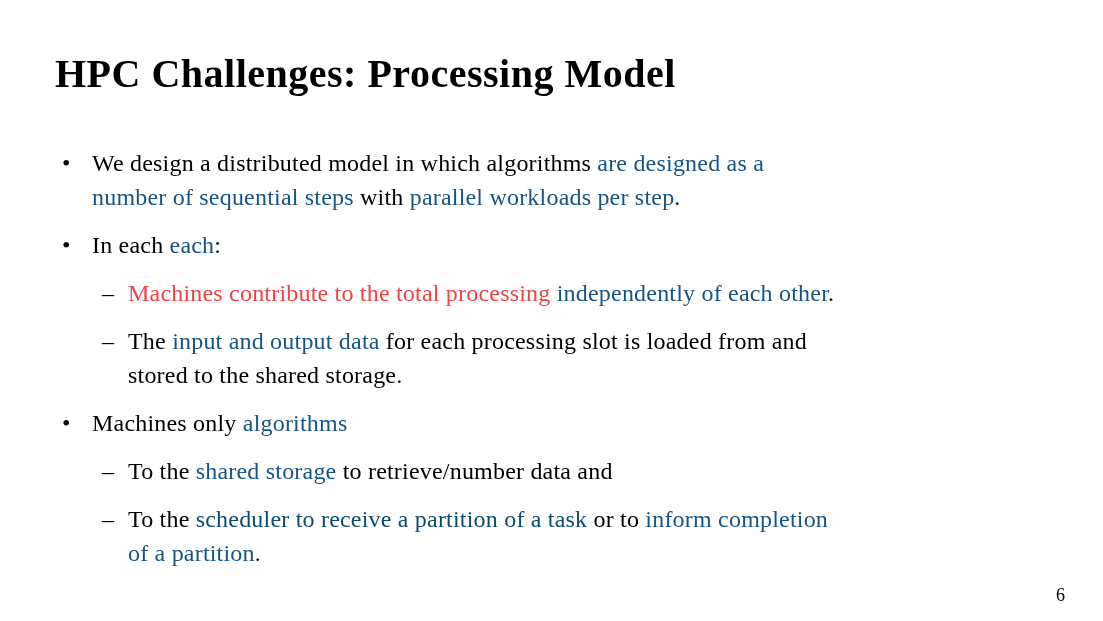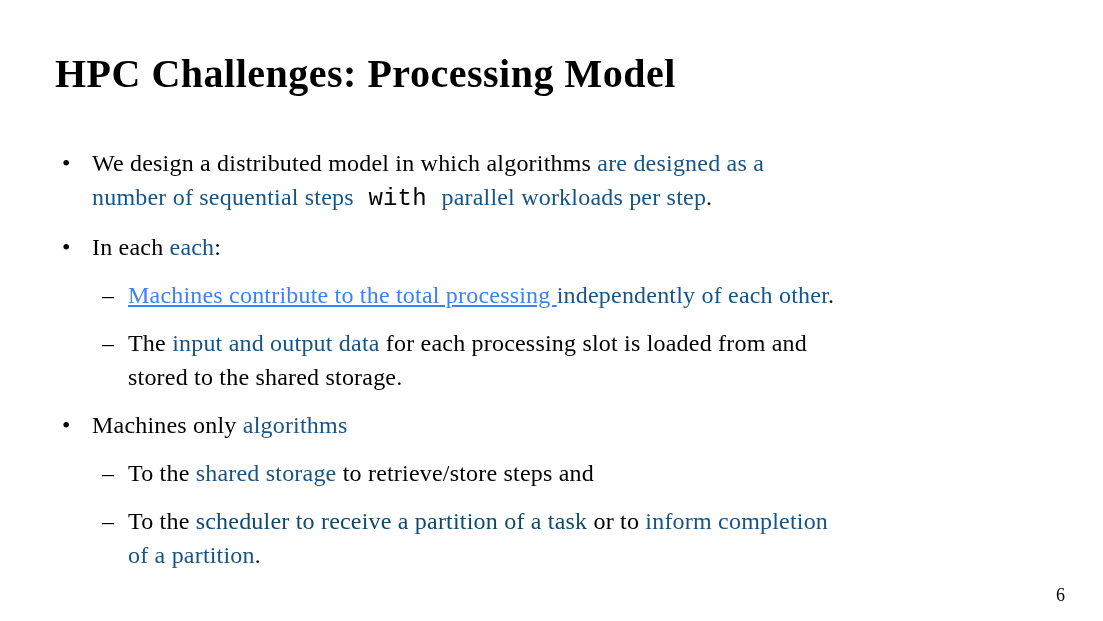--- a/index.html
+++ b/index.html
@@ -64,42 +64,42 @@
 </head>
 <body>
 
 <div id="slide">
   <div id="slide-title">HPC Challenges: Processing Model</div>
 
   <div id="bullet-list">
       <div class="row l1">
         <span class="marker">•</span>
         <span class="btext"><span style="color: rgb(0, 0, 0);">We design a distributed model in which algorithms </span><span style="color: rgb(23, 84, 134);">are designed as a
-number of sequential steps</span><span style="color: rgb(0, 0, 0); font-family: Liberation Mono, monospace;"> with </span><span style="color: rgb(23, 84, 134);">parallel workloads per step</span><span style="color: rgb(0, 0, 0);">.</span></span>
+number of sequential steps</span><span style="color: rgb(0, 0, 0);"> with </span><span style="color: rgb(23, 84, 134);">parallel workloads per step</span><span style="color: rgb(0, 0, 0);">.</span></span>
       </div>
       <div class="row l1">
         <span class="marker">•</span>
         <span class="btext"><span style="color: rgb(0, 0, 0);">In each </span><span style="color: rgb(23, 84, 134);">each</span><span style="color: rgb(0, 0, 0);">:</span></span>
       </div>
       <div class="row l2">
         <span class="marker">–</span>
-        <span class="btext"><span style="color: #3b82f6; text-decoration: underline;">Machines contribute to the total processing </span><span style="color: rgb(23, 84, 134);">independently of each other</span><span style="color: rgb(0, 0, 0);">.</span></span>
+        <span class="btext"><span style="color: #ef4444;">Machines contribute to the total processing </span><span style="color: rgb(23, 84, 134);">independently of each other</span><span style="color: rgb(0, 0, 0);">.</span></span>
       </div>
       <div class="row l2">
         <span class="marker">–</span>
         <span class="btext"><span style="color: rgb(0, 0, 0);">The </span><span style="color: rgb(23, 84, 134);">input and output data</span><span style="color: rgb(0, 0, 0);"> for each processing slot is loaded from and
 stored to the shared storage.</span></span>
       </div>
       <div class="row l1">
         <span class="marker">•</span>
         <span class="btext"><span style="color: rgb(0, 0, 0);">Machines only </span><span style="color: rgb(23, 84, 134);">algorithms</span></span>
       </div>
       <div class="row l2">
         <span class="marker">–</span>
-        <span class="btext"><span style="color: rgb(0, 0, 0);">To the </span><span style="color: rgb(23, 84, 134);">shared storage</span><span style="color: rgb(0, 0, 0);"> to retrieve/store steps and</span></span>
+        <span class="btext"><span style="color: rgb(0, 0, 0);">To the </span><span style="color: rgb(23, 84, 134);">shared storage</span><span style="color: rgb(0, 0, 0);"> to retrieve/number data and</span></span>
       </div>
       <div class="row l2">
         <span class="marker">–</span>
         <span class="btext"><span style="color: rgb(0, 0, 0);">To the </span><span style="color: #0c4a6e;">scheduler to receive a partition of a task</span><span style="color: rgb(0, 0, 0);"> or to </span><span style="color: rgb(23, 84, 134);">inform completion
 of a partition</span><span style="color: rgb(0, 0, 0);">.</span></span>
       </div>
     </div>
 
   <div id="page-number">6</div>
 </div>

